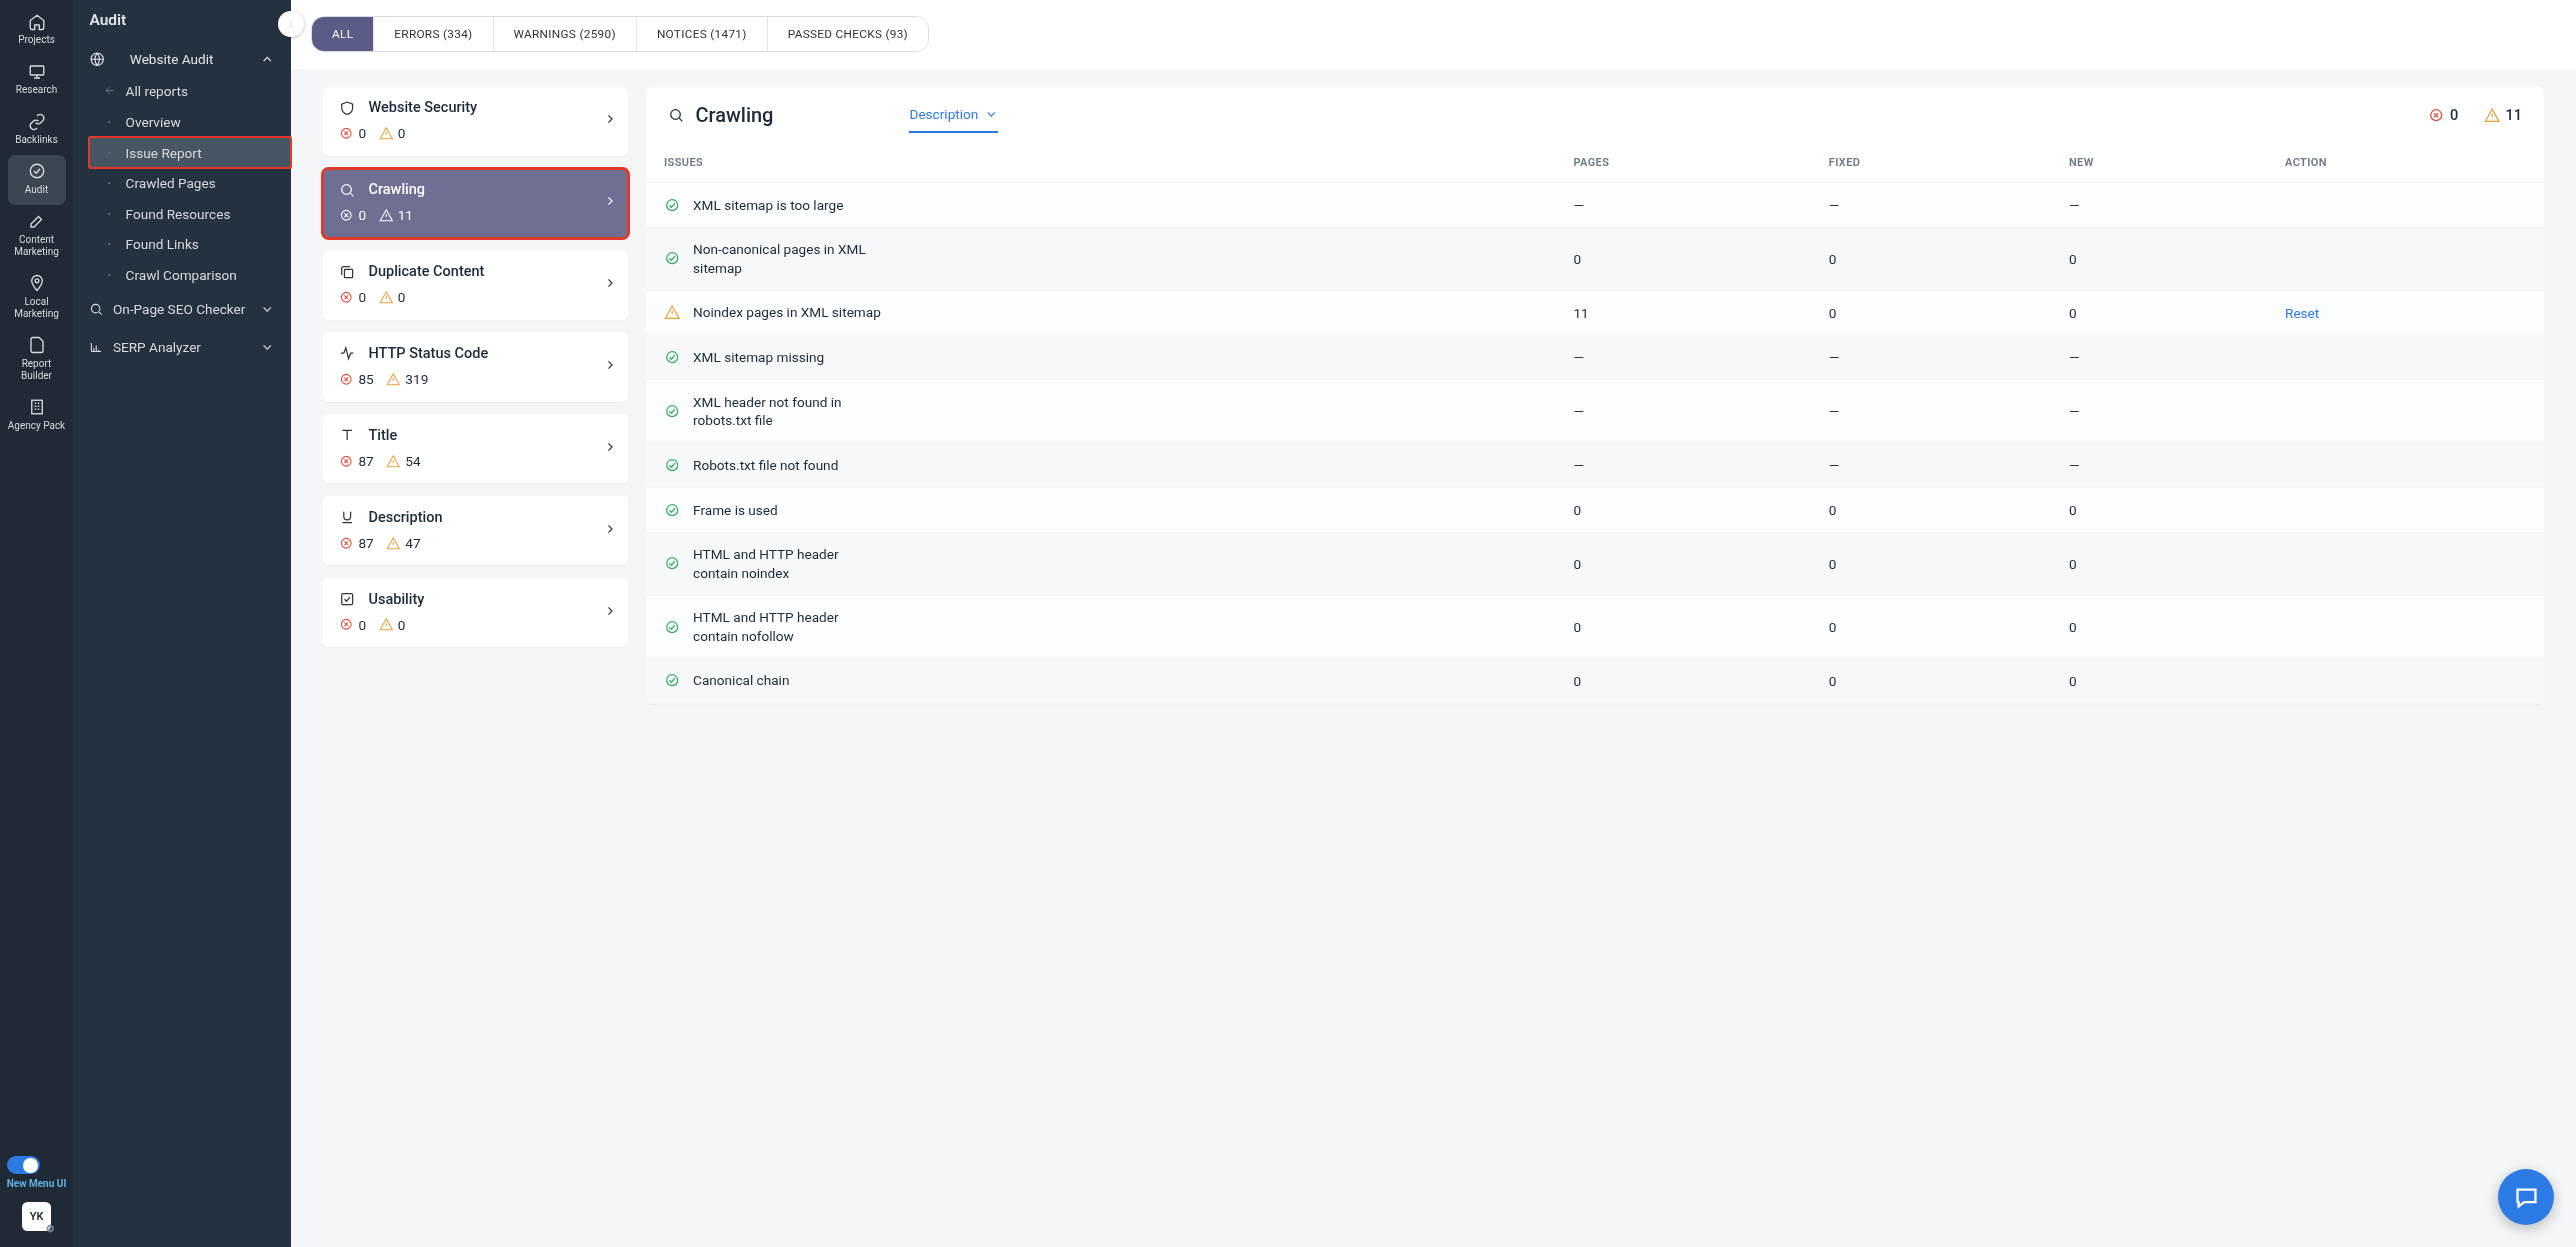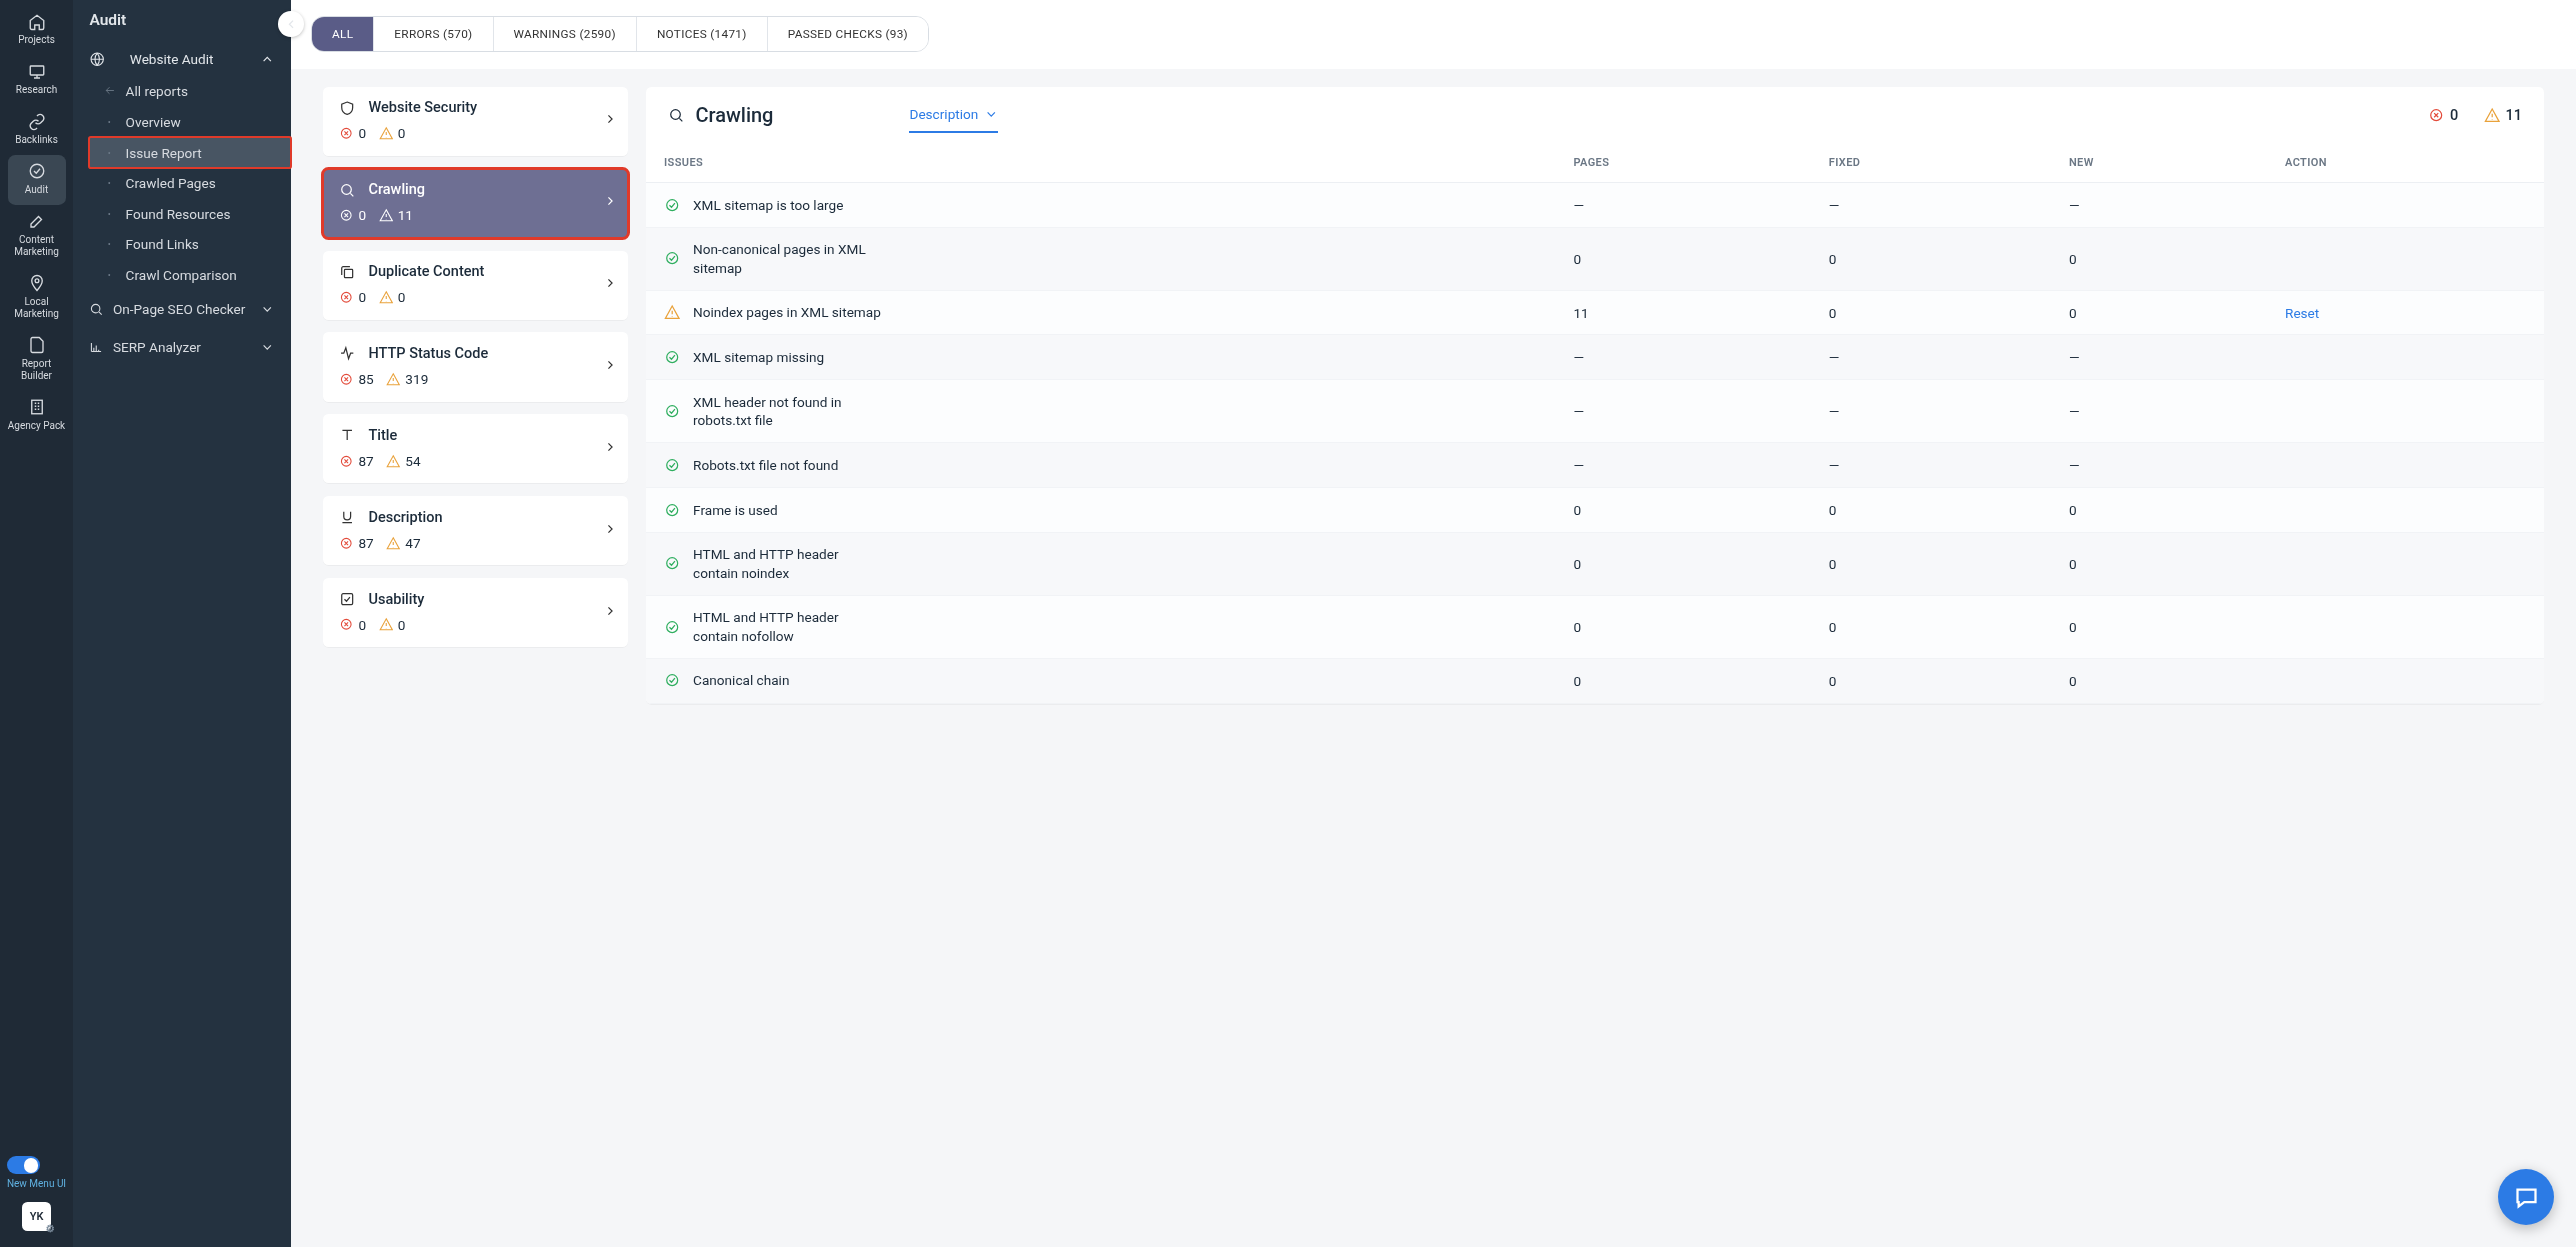--- a/index.html
+++ b/index.html
@@ -220,21 +220,21 @@
         </svg>
         <span>Report Builder</span>
       </div>
       <div class="rail-item">
         <svg class="ric" viewBox="0 0 24 24">
           <use href="#i-building"></use>
         </svg>
         <span>Agency Pack</span>
       </div>
       <div class="rail-spacer"></div>
-      <div style="text-align: center;">
+      <div style="text-align: center; font-weight: bold;">
         <div class="toggle"></div>
         <div class="rail-label">New Menu UI</div>
       </div>
       <div class="avatar">YK</div>
     </div>
 
   <div class="sidebar">
     <h1>Audit</h1>
     <div class="collapse-pill">
       <svg class="ic-s" viewBox="0 0 24 24">
@@ -301,21 +301,21 @@
             <use href="#i-chev-down"></use>
           </svg>
         </div>
       </div>
   </div>
 
   <div class="main">
     <div class="tabs-wrap">
       <div class="tabs" id="tabs">
           <div class="tab active">ALL</div>
-          <div class="tab">ERRORS (570)</div>
+          <div class="tab">ERRORS (334)</div>
           <div class="tab">WARNINGS (2590)</div>
           <div class="tab">NOTICES (1471)</div>
           <div class="tab">PASSED CHECKS (93)</div>
         </div>
     </div>
 
     <div class="content">
       <div class="cards" id="cards">
           <div class="card">
     <div class="card-hd">

